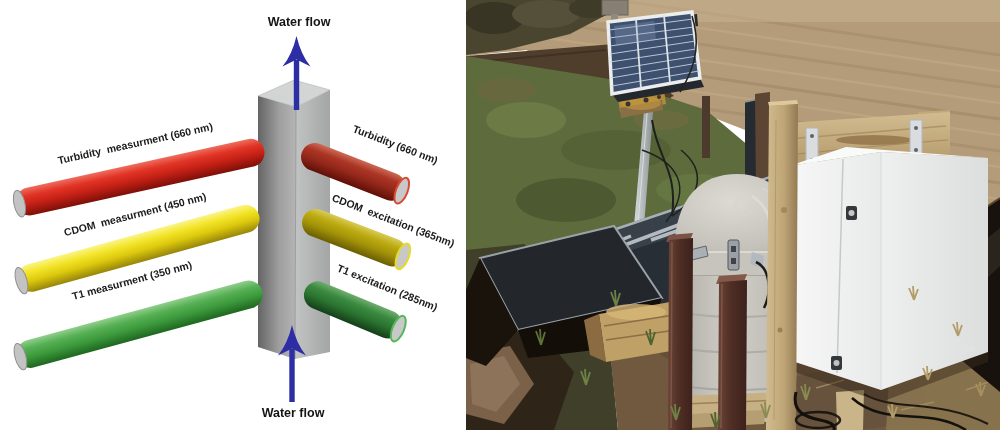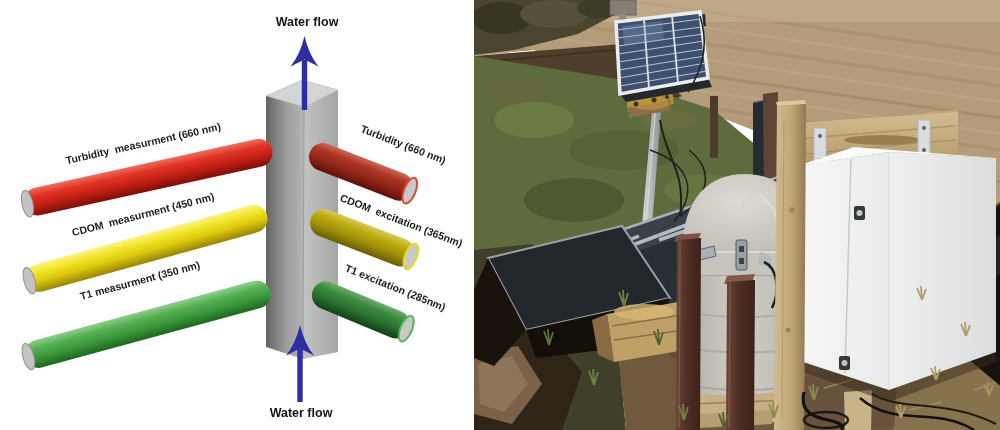--- a/index.html
+++ b/index.html
@@ -1,18 +1,18 @@
 <!DOCTYPE html>
 <html><head>
 <meta charset="utf-8">
 <style>
   html,body{margin:0;padding:0;background:#ffffff;}
   .stage{position:relative;width:1000px;height:430px;background:#ffffff;overflow:hidden;
          font-family:"Liberation Sans", sans-serif;}
-  .panel{position:absolute;top:0;height:430px;padding-left:8px;}
+  .panel{position:absolute;top:0;height:430px;}
   #diagram-panel{left:0;width:466px;background:#ffffff;}
   #photo-panel{left:466px;width:534px;}
   svg{display:block;}
   text{font-family:"Liberation Sans", sans-serif;}
   .beam-label{font-size:10.5px;font-weight:600;fill:#1a1a1a;white-space:pre;}
   .flow-label{font-size:12.5px;font-weight:600;fill:#151515;}
   .emboss{font-size:15px;font-weight:bold;fill:#b9b7b0;opacity:.75;letter-spacing:1px;}
 </style>
 </head>
 <body>

